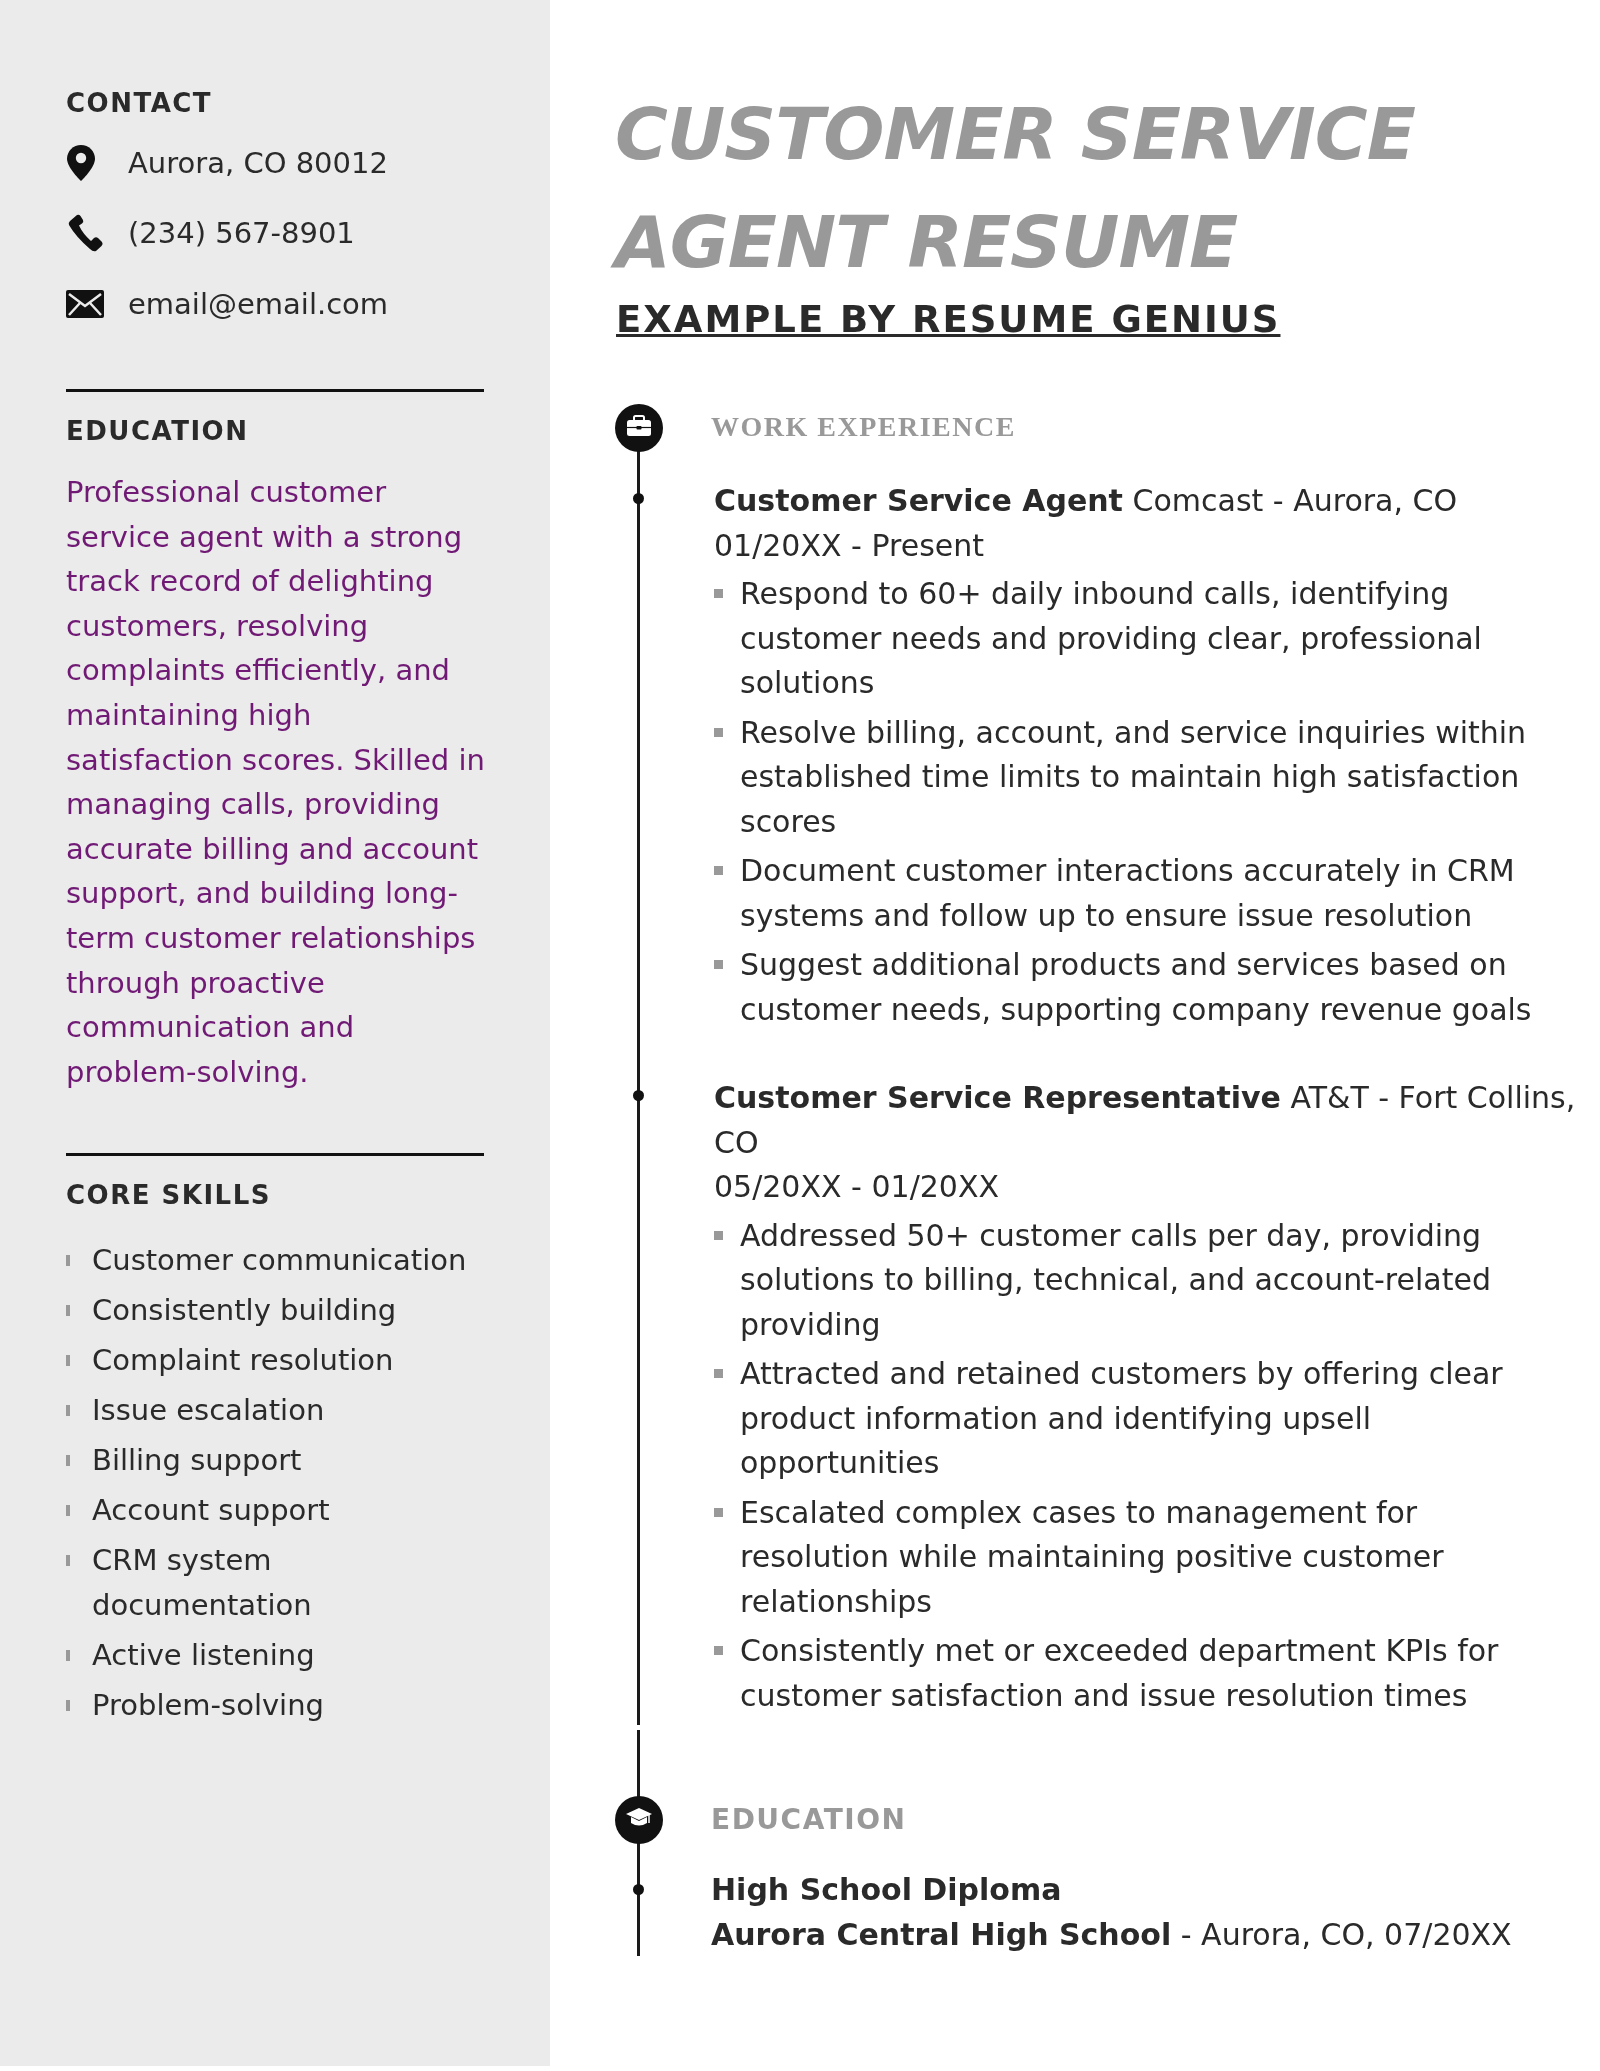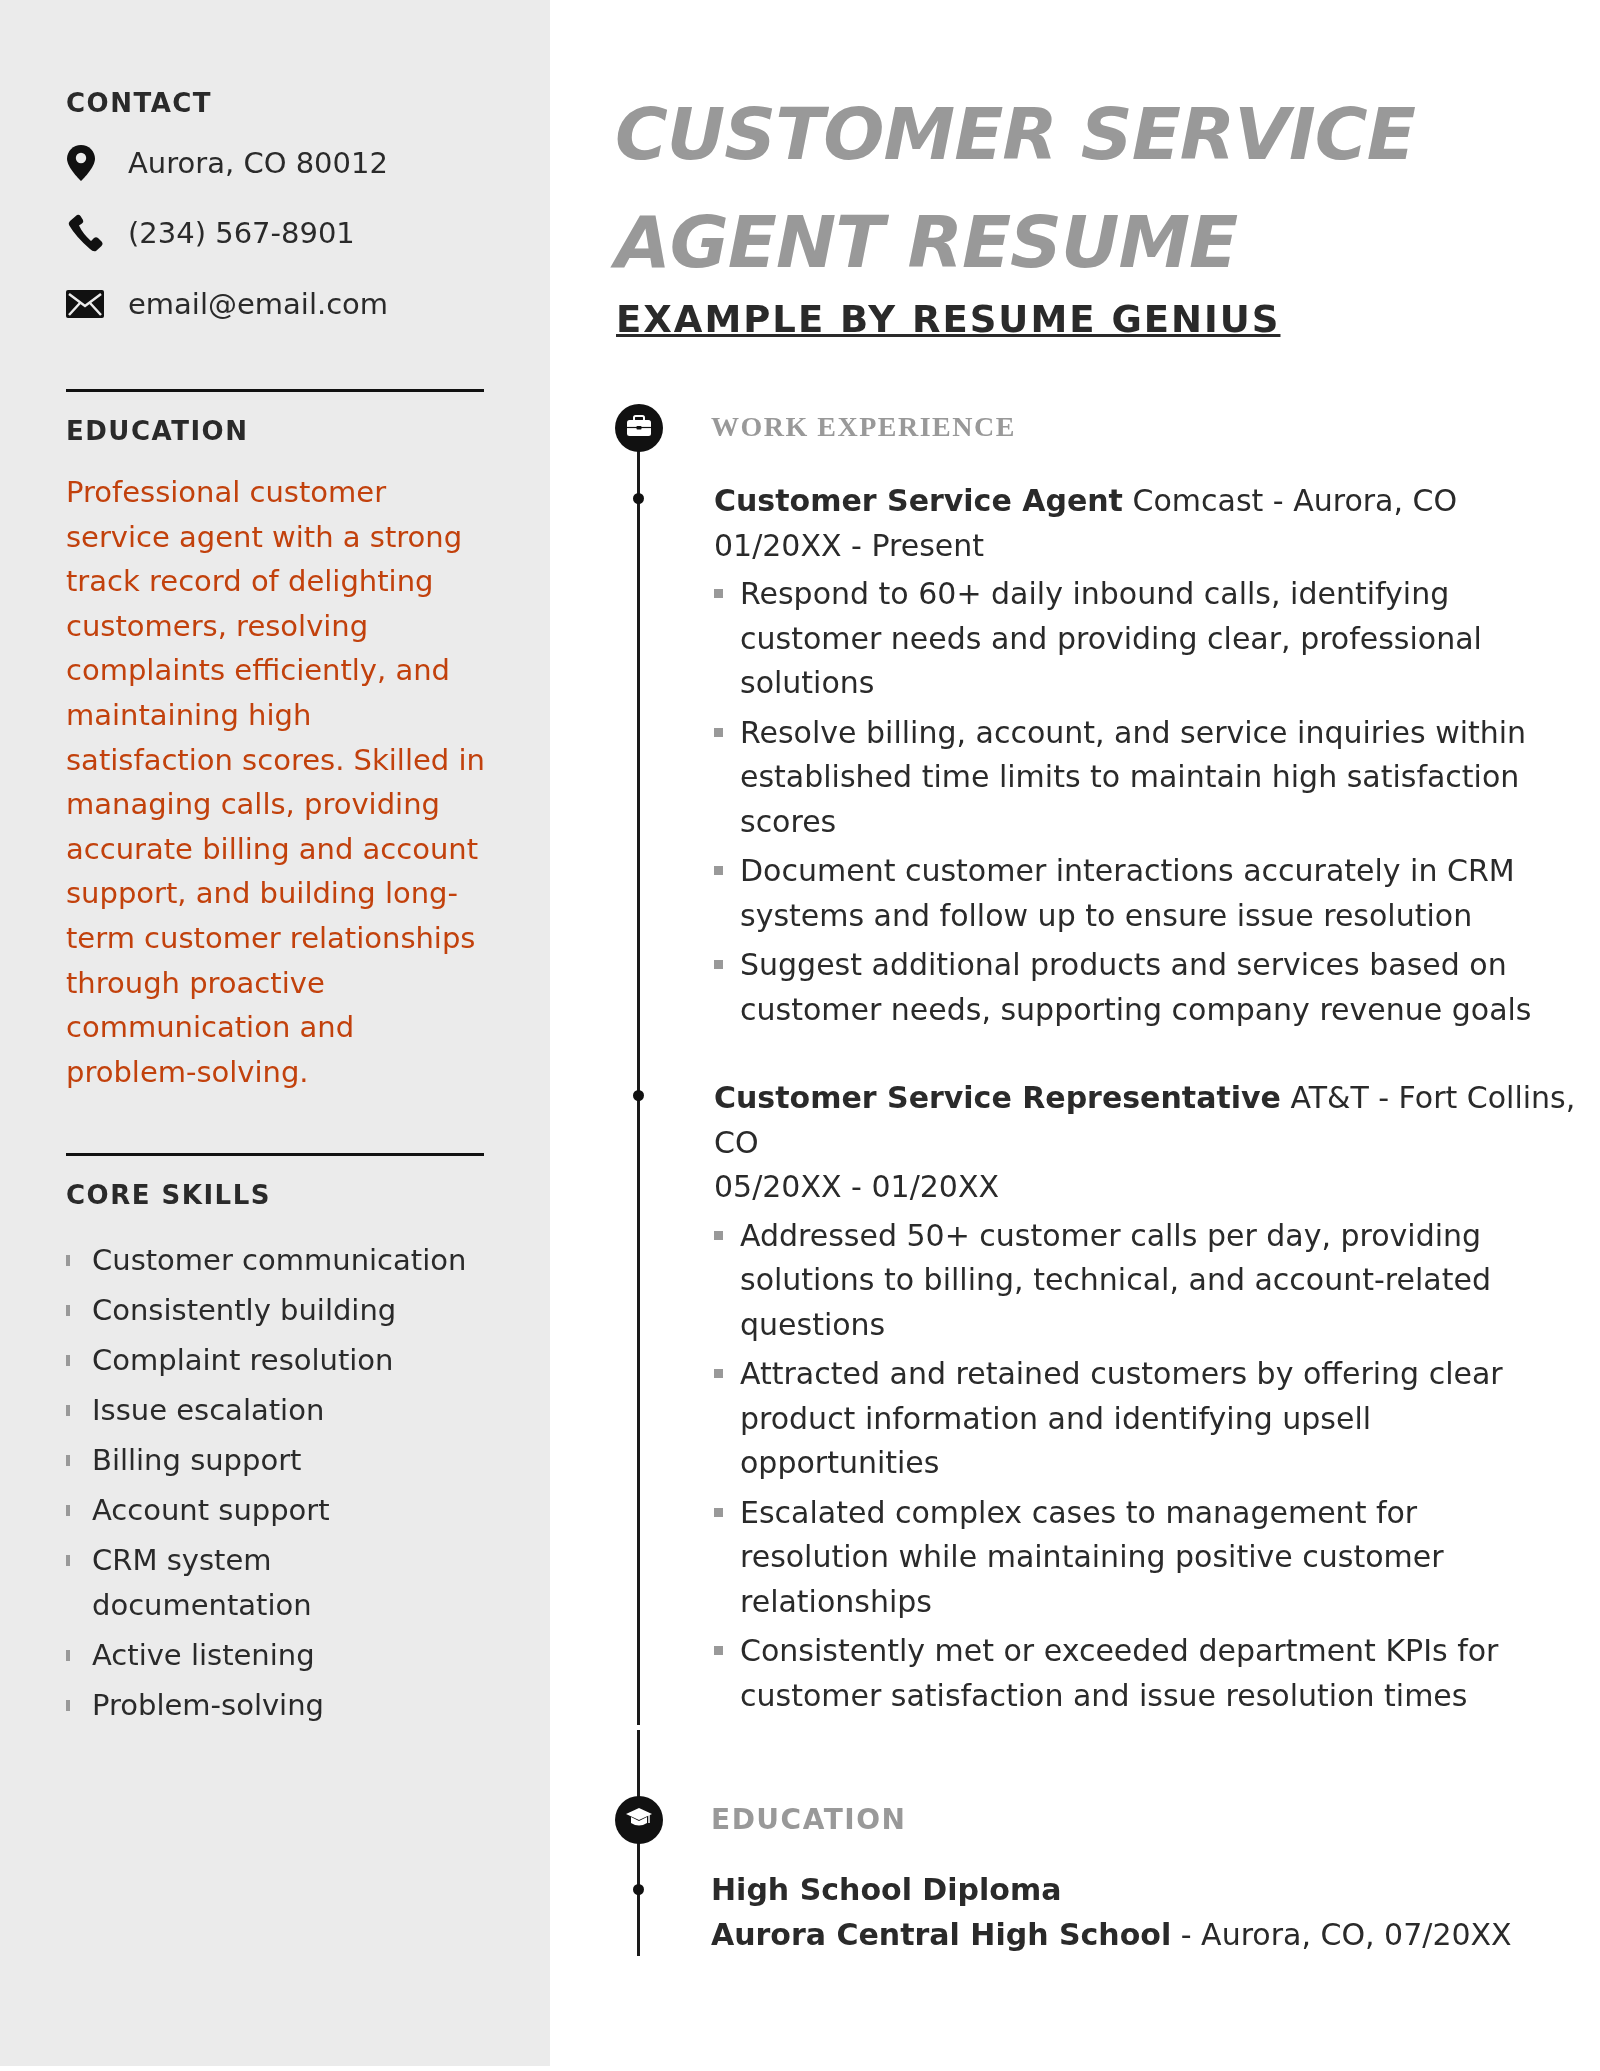--- a/index.html
+++ b/index.html
@@ -9,21 +9,21 @@
   .sidebar { position: absolute; left: 0; top: 0; width: 550px; height: 2066px; background: #ebebeb; }
   .side-inner { position: absolute; left: 66px; top: 0; width: 420px; }
 
   .side-heading { position: absolute; left: 0; font-size: 26px; font-weight: bold; letter-spacing: 1.5px; color: #2a2a2a; white-space: nowrap; }
   .contact-row { position: absolute; left: 0; height: 40px; display: flex; align-items: center; width: 420px; text-align: center; }
   .contact-row .ic { width: 40px; height: 34px; display: flex; align-items: center; justify-content: flex-start; }
   .contact-row .txt { position: absolute; left: 62px; font-size: 29px; color: #2a2a2a; white-space: nowrap; }
 
   .divider { position: absolute; left: 0; width: 418px; height: 3px; background: #111; }
 
-  .objective { position: absolute; left: 0; top: 470px; width: 420px; font-size: 29px; line-height: 44.6px; color: #c2410c; }
+  .objective { position: absolute; left: 0; top: 470px; width: 420px; font-size: 29px; line-height: 44.6px; color: #701a75; }
   .objective span { display: block; white-space: nowrap; }
 
   .skills { position: absolute; left: 0; top: 1238px; width: 420px; list-style: none; }
   .skills li { position: relative; padding-left: 26px; font-size: 29px; line-height: 44.5px; margin-bottom: 5.5px; color: #2a2a2a; }
   .skills li .bul { position: absolute; left: 0; top: 17px; width: 4px; height: 11px; background: #999; }
   .skills li .t span { display: block; white-space: nowrap; }
 
   .main { position: absolute; left: 550px; top: 0; width: 1050px; height: 2071px; }
   .title { position: absolute; left: 65px; font-size: 72px; font-weight: bold; color: #999999; letter-spacing: -1px; white-space: nowrap; line-height: 1; font-style: italic; }
   .subtitle { position: absolute; left: 66px; top: 298px; font-size: 37px; font-weight: bold; color: #2a2a2a; letter-spacing: 2px; white-space: nowrap; text-decoration: underline; }
@@ -157,21 +157,21 @@
   </div>
 
   <div class="tl-dot" style="top:1090px;"></div>
   <div class="job" style="top:1076px;">
     <div class="hdr">
       <span><b class="role">Customer Service Representative</b><span style="display:inline"> AT&amp;T - Fort Collins,</span></span>
       <span>CO</span>
       <span>05/20XX - 01/20XX</span>
     </div>
     <ul class="bullets">
-      <li><span class="sq"></span><span class="t"><span>Addressed 50+ customer calls per day, providing</span><span>solutions to billing, technical, and account-related</span><span>questions</span></span></li>
+      <li><span class="sq"></span><span class="t"><span>Addressed 50+ customer calls per day, providing</span><span>solutions to billing, technical, and account-related</span><span>providing</span></span></li>
       <li><span class="sq"></span><span class="t"><span>Attracted and retained customers by offering clear</span><span>product information and identifying upsell</span><span>opportunities</span></span></li>
       <li><span class="sq"></span><span class="t"><span>Escalated complex cases to management for</span><span>resolution while maintaining positive customer</span><span>relationships</span></span></li>
       <li><span class="sq"></span><span class="t"><span>Consistently met or exceeded department KPIs for</span><span>customer satisfaction and issue resolution times</span></span></li>
     </ul>
   </div>
 
   <div class="tl-icon" style="top:1796px;">
     <span>
       <svg width="28" height="22" viewBox="0 0 28 22">
           <path d="M14 1 L27 7 L14 13 L1 7 Z" fill="#fff"></path>

